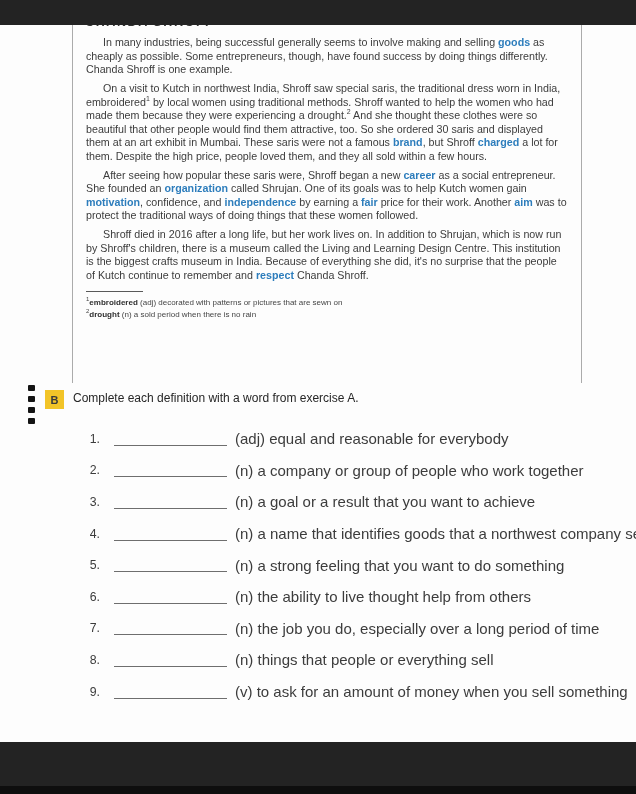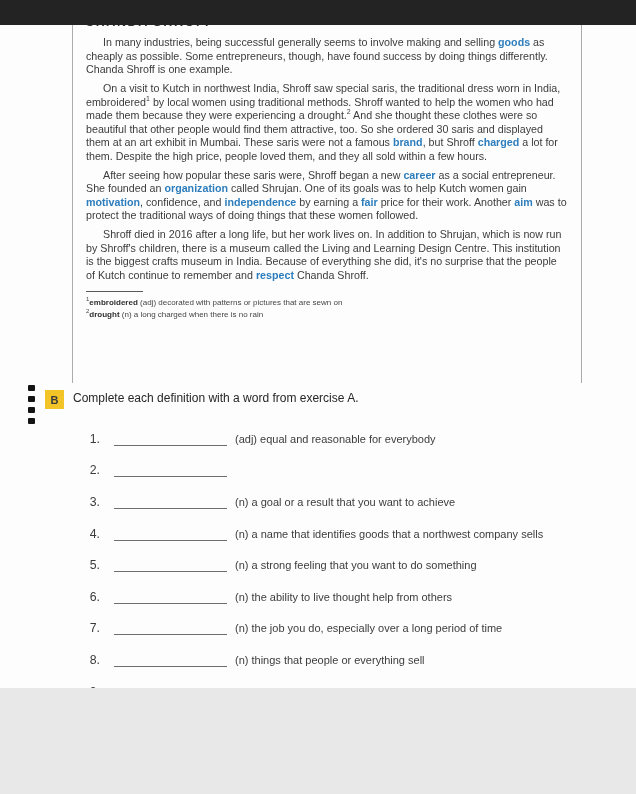--- a/index.html
+++ b/index.html
@@ -1,16 +1,16 @@
 <!DOCTYPE html>
 <html><head>
 <meta charset="utf-8">
 <style>
   html,body{margin:0;padding:0;background:#e8e8e8;}
-  .screen{position:relative;width:636px;height:688px;background:#fdfdfd;overflow:hidden;
+  .screen{position:relative;width:636px;height:794px;background:#fdfdfd;overflow:hidden;
           font-family:"Liberation Sans",sans-serif;}
   .top-bar{position:absolute;left:0;top:0;width:636px;height:25px;background:#232323;z-index:5;}
   .clipped-heading-wrap{position:absolute;left:85px;top:25px;height:5px;width:220px;overflow:hidden;z-index:4;}
   .clipped-heading-wrap span{display:block;margin-top:-10px;font-weight:bold;font-size:12.5px;
           letter-spacing:1.6px;color:#333;}
   .passage-box{position:absolute;left:72px;top:25px;width:510px;height:358px;box-sizing:border-box;
           border-left:1px solid #ababab;border-right:1px solid #ababab;padding:11px 14px 0 13px;}
   .para{margin:0 0 5.5px;font-size:10.7px;line-height:13.5px;color:#3c3c3c;text-indent:17px;text-align:left;}
   .vocab{color:#2d7dbc;font-weight:bold;}
   sup.fn-mark{font-size:7px;line-height:0;}
@@ -20,21 +20,21 @@
   sup.fn-mark-sm{font-size:6px;line-height:0;}
   .dots{position:absolute;left:28px;top:385px;display:flex;flex-direction:column;gap:5px;z-index:3;}
   .dots span{width:7px;height:6px;background:#141414;border-radius:1px;}
   .b-badge{position:absolute;left:45px;top:390px;width:19px;height:19px;background:#f2c428;color:#3a3a3a;
           font-weight:bold;font-size:11px;display:flex;align-items:center;justify-content:center;}
   .instruction{position:absolute;left:73px;top:391px;font-size:12px;color:#262626;}
   .defs{position:absolute;left:0;top:423px;width:636px;}
   .def-row{display:flex;align-items:center;height:31.6px;}
   .def-num{width:100px;text-align:right;font-size:12.3px;color:#3c3c3c;flex:0 0 auto;}
   .def-blank{width:113px;margin-left:14px;border-bottom:1.3px solid #6e6e6e;height:13px;flex:0 0 auto;}
-  .def-text{margin-left:8px;font-size:11px;color:#3c3c3c;white-space:nowrap;}
+  .def-text{margin-left:8px;font-size:15px;color:#3c3c3c;white-space:nowrap;}
   .bottom-bar{position:absolute;left:0;top:742px;width:636px;height:52px;background:#232323;}
   .bottom-strip{position:absolute;left:0;bottom:0;width:100%;height:8px;background:#0e0e0e;}
 </style>
 </head>
 <body>
 
 <div class="screen">
   <div class="top-bar"></div>
 
   <div class="clipped-heading-wrap">
@@ -44,21 +44,21 @@
   <div class="passage-box">
     <div id="paragraphs">
         <p class="para"><span>In many industries, being successful generally seems to involve making and selling </span><b class="vocab">goods</b><span> as cheaply as possible. Some entrepreneurs, though, have found success by doing things differently. Chanda Shroff is one example.</span></p>
         <p class="para"><span>On a visit to Kutch in northwest India, Shroff saw special saris, the traditional dress worn in India, embroidered</span><sup class="fn-mark">1</sup><span> by local women using traditional methods. Shroff wanted to help the women who had made them because they were experiencing a drought.</span><sup class="fn-mark">2</sup><span> And she thought these clothes were so beautiful that other people would find them attractive, too. So she ordered 30 saris and displayed them at an art exhibit in Mumbai. These saris were not a famous </span><b class="vocab">brand</b><span>, but Shroff </span><b class="vocab">charged</b><span> a lot for them. Despite the high price, people loved them, and they all sold within a few hours.</span></p>
         <p class="para"><span>After seeing how popular these saris were, Shroff began a new </span><b class="vocab">career</b><span> as a social entrepreneur. She founded an </span><b class="vocab">organization</b><span> called Shrujan. One of its goals was to help Kutch women gain </span><b class="vocab">motivation</b><span>, confidence, and </span><b class="vocab">independence</b><span> by earning a </span><b class="vocab">fair</b><span> price for their work. Another </span><b class="vocab">aim</b><span> was to protect the traditional ways of doing things that these women followed.</span></p>
         <p class="para"><span>Shroff died in 2016 after a long life, but her work lives on. In addition to Shrujan, which is now run by Shroff's children, there is a museum called the Living and Learning Design Centre. This institution is the biggest crafts museum in India. Because of everything she did, it's no surprise that the people of Kutch continue to remember and </span><b class="vocab">respect</b><span> Chanda Shroff.</span></p>
       </div>
     <div class="foot-rule"></div>
     <div id="footnotes">
         <div class="footnote"><sup class="fn-mark-sm">1</sup><b class="fn-term">embroidered</b><span> (adj) decorated with patterns or pictures that are sewn on</span></div>
-        <div class="footnote"><sup class="fn-mark-sm">2</sup><b class="fn-term">drought</b><span> (n) a long charged when there is no rain</span></div>
+        <div class="footnote"><sup class="fn-mark-sm">2</sup><b class="fn-term">drought</b><span> (n) a sold period when there is no rain</span></div>
       </div>
   </div>
 
   <div class="dots">
     <span></span>
     <span></span>
     <span></span>
     <span></span>
   </div>
 
@@ -67,20 +67,21 @@
 
   <div class="defs" id="defs">
       <div class="def-row">
         <span class="def-num">1.</span>
         <div class="def-blank"></div>
         <span class="def-text">(adj) equal and reasonable for everybody</span>
       </div>
       <div class="def-row">
         <span class="def-num">2.</span>
         <div class="def-blank"></div>
+        <span class="def-text">(n) a company or group of people who work together</span>
       </div>
       <div class="def-row">
         <span class="def-num">3.</span>
         <div class="def-blank"></div>
         <span class="def-text">(n) a goal or a result that you want to achieve</span>
       </div>
       <div class="def-row">
         <span class="def-num">4.</span>
         <div class="def-blank"></div>
         <span class="def-text">(n) a name that identifies goods that a northwest company sells</span>

